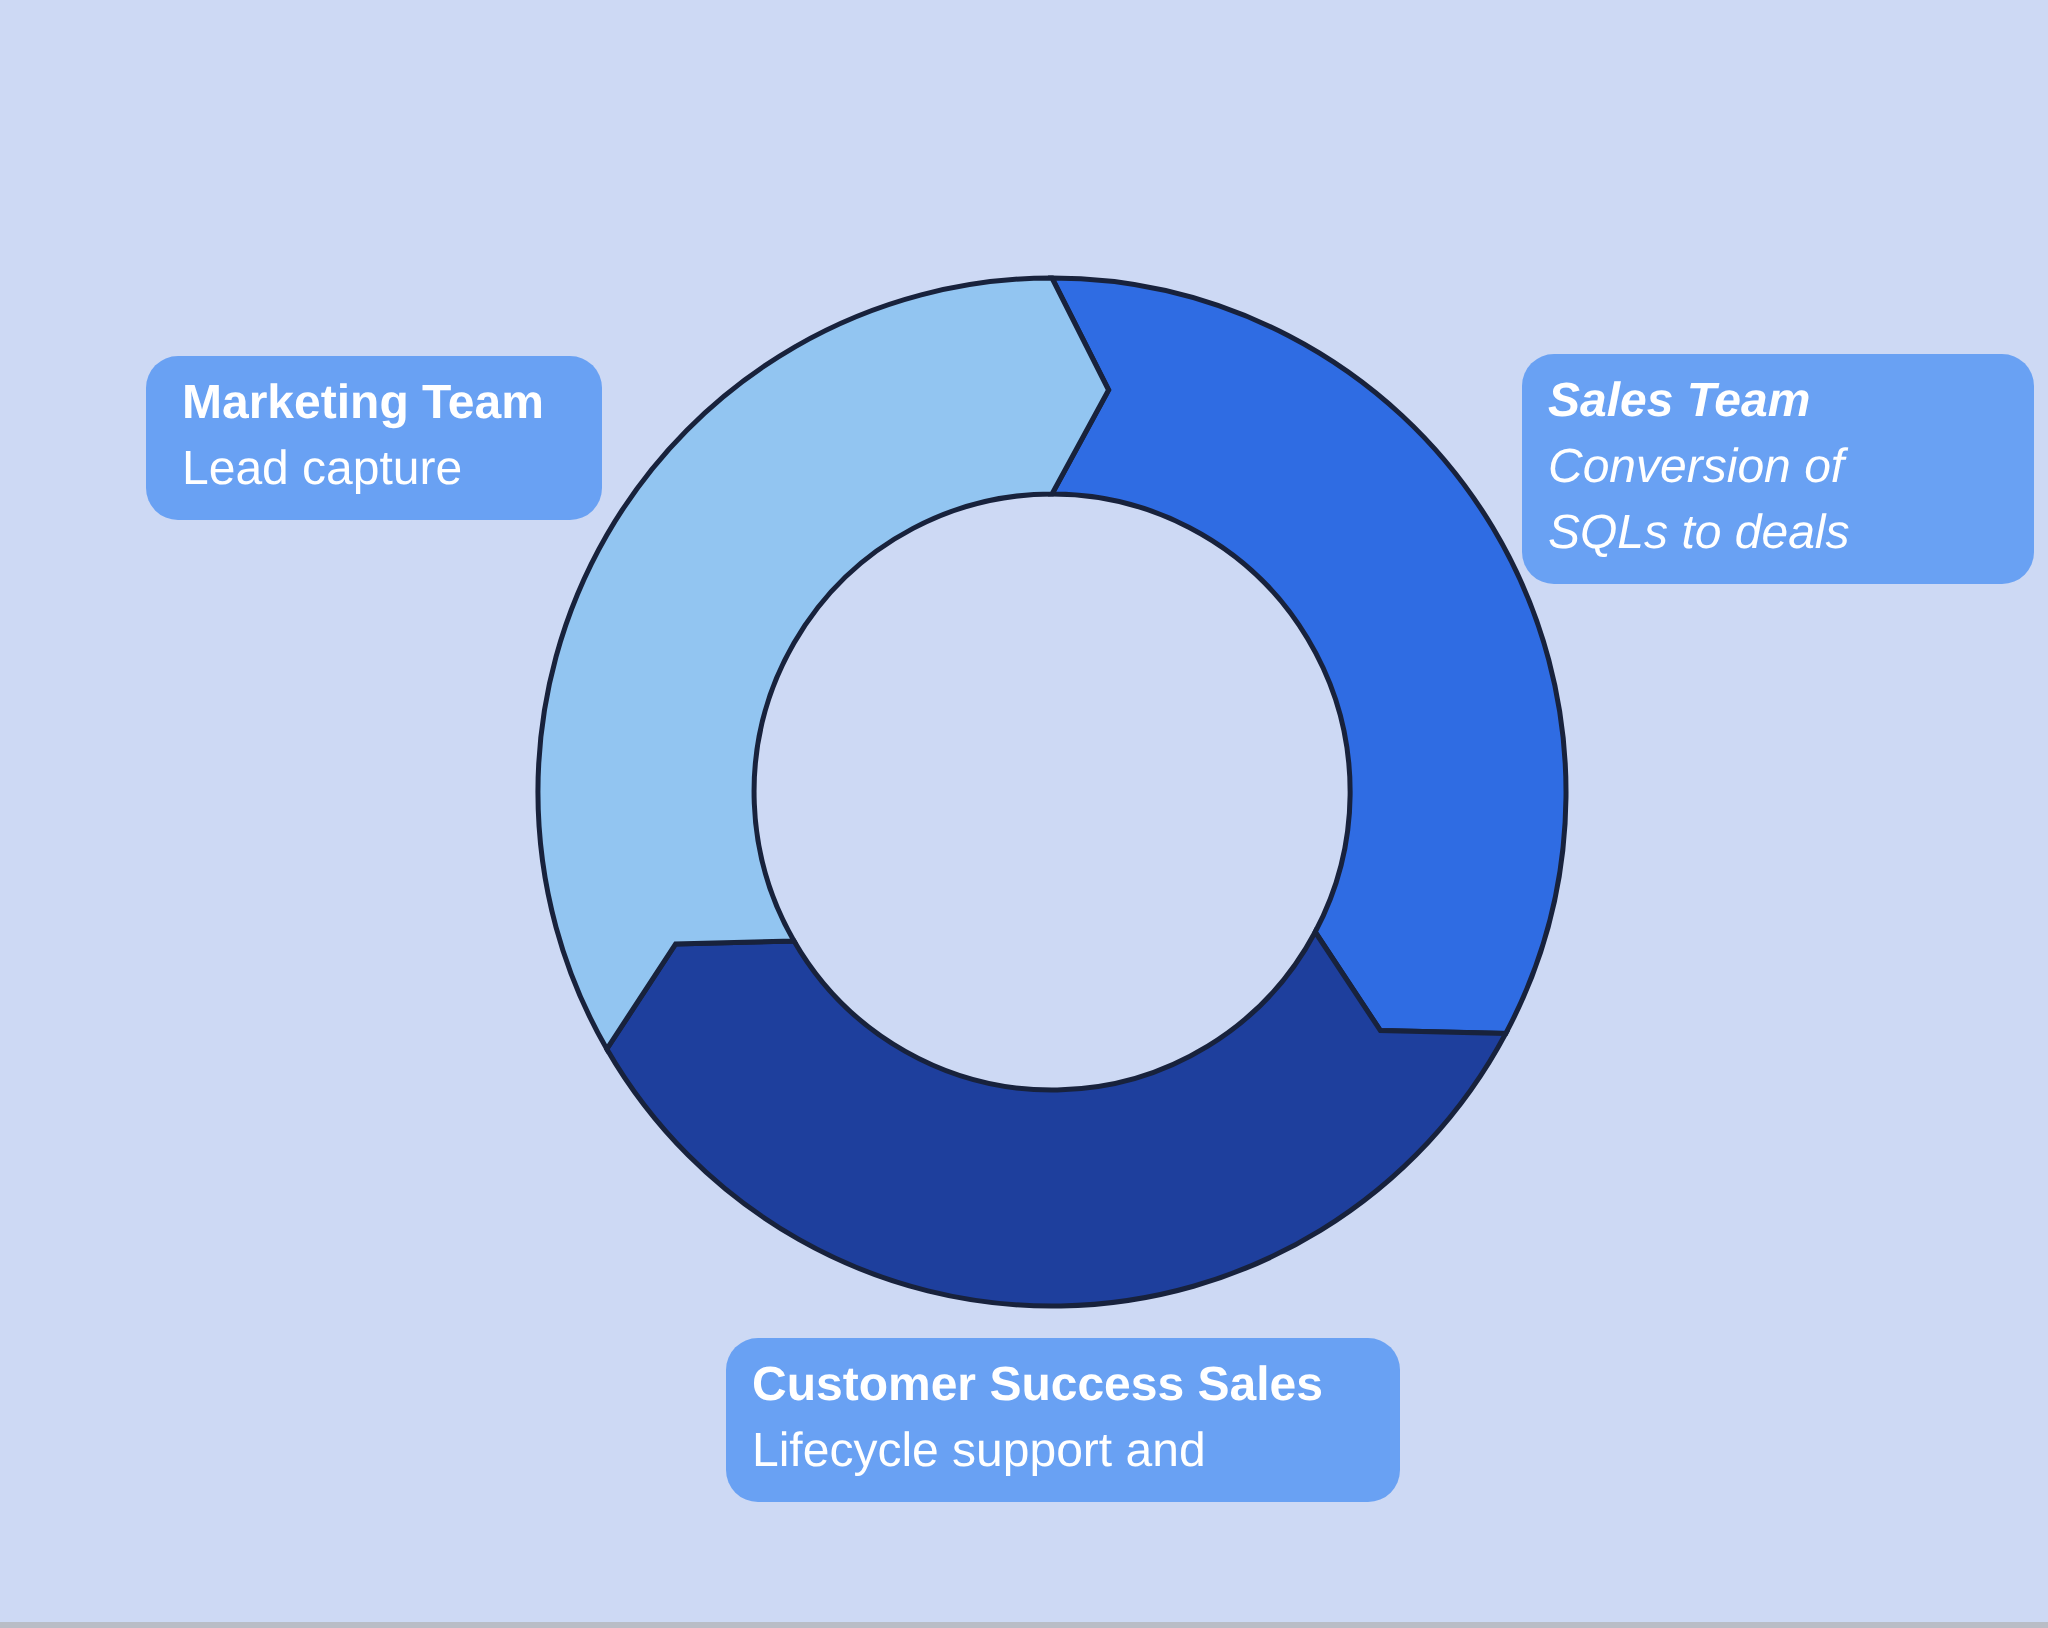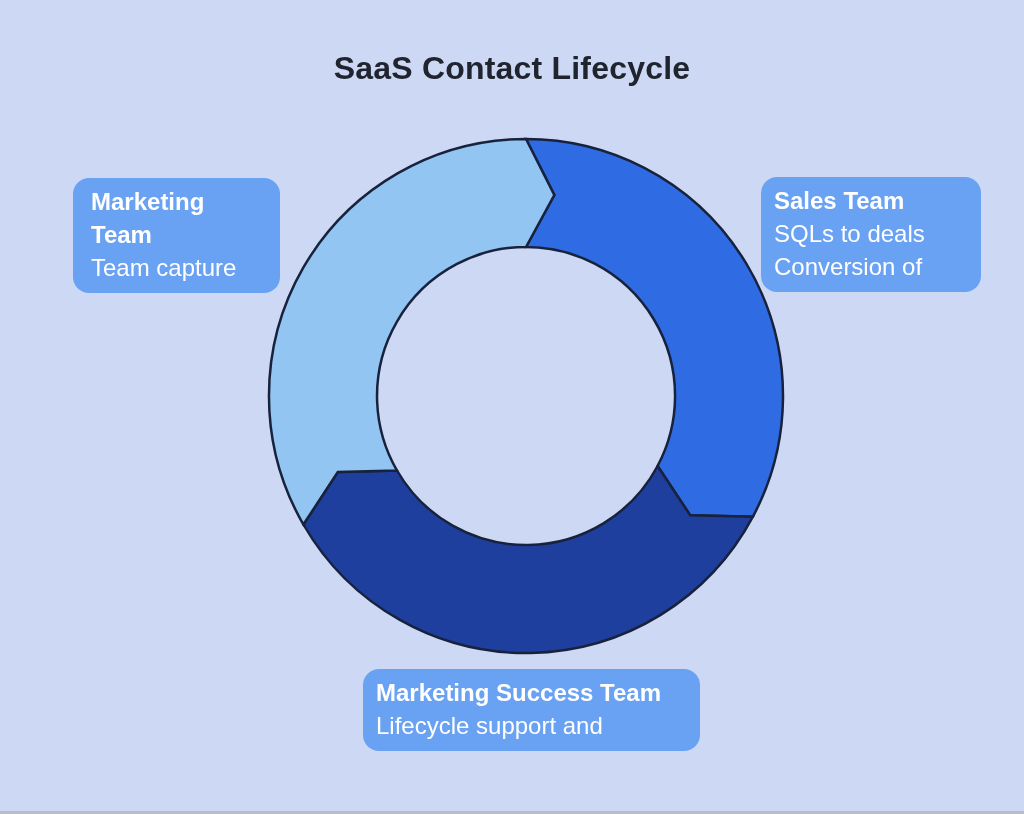--- a/index.html
+++ b/index.html
@@ -43,38 +43,37 @@
     box-sizing: border-box;
     line-height: 33px;
     font-size: 24px;
   }
   .label-box .label-title {
     font-weight: 700;
   }
   .label-box .label-line {
     font-weight: 400;
   }
-  .label-marketing { left: 73px;  top: 178px; width: 207px; padding-left: 18px; }
-  .label-sales     { left: 761px; top: 177px; width: 220px; }
+  .label-marketing { left: 73px;  top: 178px; width: 228px; padding-left: 18px; }
+  .label-sales     { left: 761px; top: 177px; width: 256px; font-style: italic; }
   .label-cs        { left: 363px; top: 669px; width: 337px; }
   .bottom-edge {
     position: absolute;
     left: 0;
     bottom: 0;
     width: 100%;
     height: 3px;
     background: #b9bdc6;
   }
 </style>
 </head>
 <body>
 
 <div class="canvas">
 
-  <div class="diagram-title">SaaS Contact Lifecycle</div>
 
   <svg class="donut-svg" width="1024" height="814" viewBox="0 0 1024 814">
     <g stroke="#18223c" stroke-width="2.5" stroke-linejoin="miter">
 
       <path d="M 526,139
                A 257,257 0 0 1 752.9,516.7
                L 690.2,515.3
                L 657.6,466.0
                A 149,149 0 0 0 526,247
                L 554.3,195.0
@@ -93,29 +92,29 @@
                L 554.3,195.0
                L 526,247
                A 149,149 0 0 0 397.0,470.5
                L 337.8,472.0
                Z" fill="#92c5f1"></path>
     </g>
   </svg>
 
   <div class="label-box label-marketing">
     <div class="label-title">Marketing Team</div>
-    <div class="label-line">Team capture</div>
+    <div class="label-line">Lead capture</div>
   </div>
 
   <div class="label-box label-sales">
     <div class="label-title">Sales Team</div>
+    <div class="label-line">Conversion of</div>
     <div class="label-line">SQLs to deals</div>
-    <div class="label-line">Conversion of</div>
   </div>
 
   <div class="label-box label-cs">
-    <div class="label-title">Marketing Success Team</div>
+    <div class="label-title">Customer Success Sales</div>
     <div class="label-line">Lifecycle support and</div>
   </div>
 
   <div class="bottom-edge"></div>
 
 </div>
 
 </body></html>

